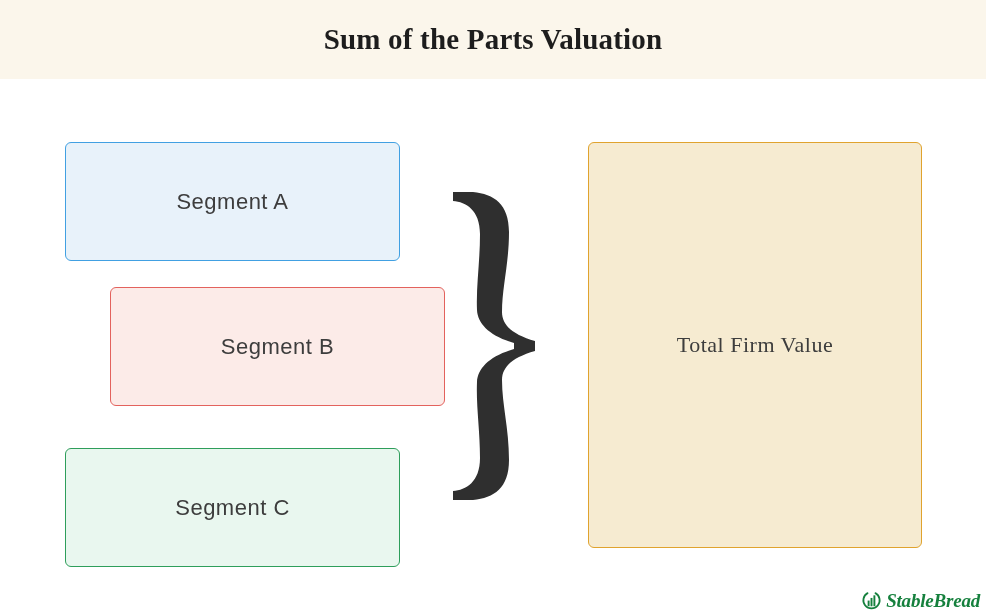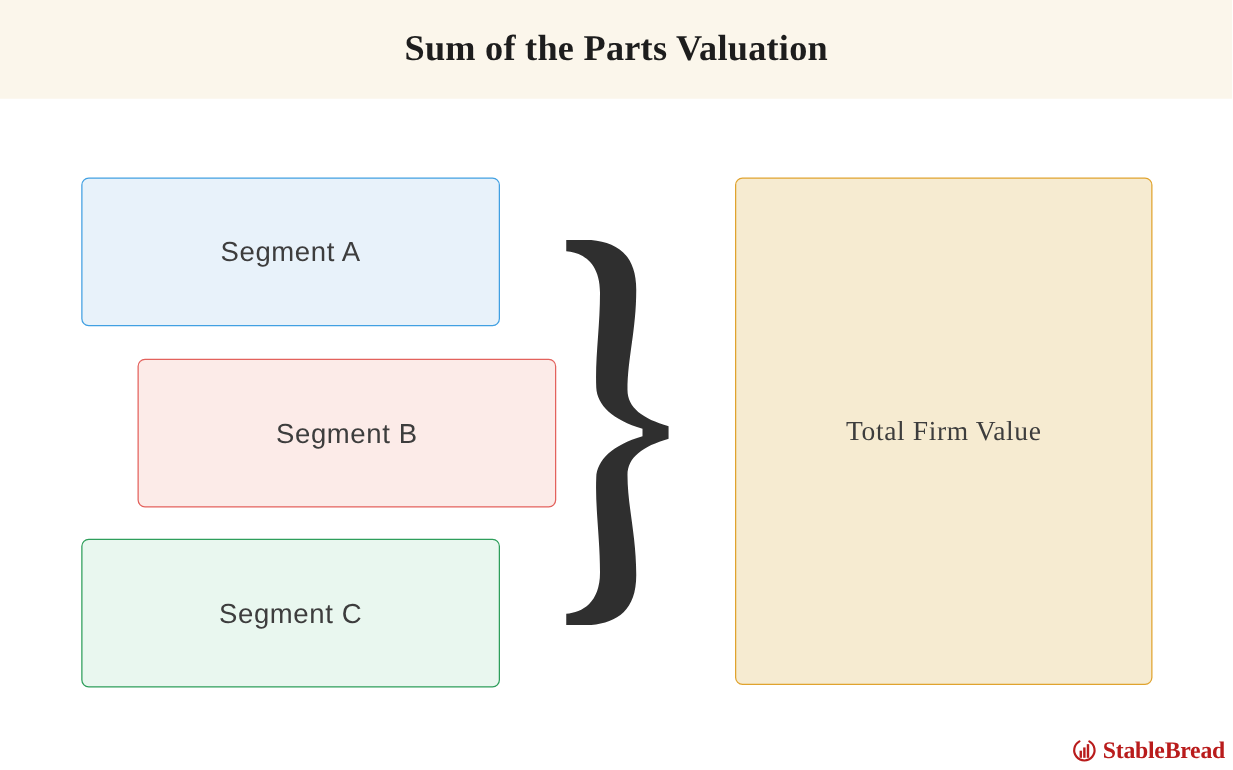--- a/index.html
+++ b/index.html
@@ -37,21 +37,21 @@
     justify-content: center;
   }
   .box .label {
     font-size: 22px;
     color: #3d3d3d;
     letter-spacing: 0.5px;
   }
   .seg { left: 65px; width: 335px; height: 119px; }
   .seg-0 { top: 142px; }
   .seg-1 { top: 287px; }
-  .seg-2 { top: 431px; }
+  .seg-2 { top: 448px; }
   .total-box { left: 588px; top: 142px; width: 334px; height: 406px; font-family: Liberation Serif, serif; }
   .brace {
     position: absolute;
     left: 452px; top: 192px;
     width: 83px; height: 308px;
   }
   .logo {
     position: absolute;
     right: 6px; top: 588px;
     height: 26px;
@@ -107,21 +107,21 @@
            L 62 151
            C 38 144 25.6 132 25 118
            C 24 94 28 70 28 42
            C 28 18 14 10 1 9 Z" fill="#2f2f2f"></path>
     </svg>
 
     <div class="box total-box" style="background: rgb(246, 235, 209); border-color: rgb(224, 163, 46);">
       <span class="label">Total Firm Value</span>
     </div>
 
-    <div class="logo" style="color: #b91c1c;">
+    <div class="logo" style="color: #15803d; font-style: italic;">
       <svg width="21" height="22" viewBox="0 0 24 24" aria-hidden="true">
         <path d="M 7.5 3 A 9.3 9.3 0 1 0 16.5 3" fill="none" stroke="currentColor" stroke-width="2" stroke-linecap="round"></path>
         <rect x="7.6" y="11.5" width="2.2" height="6.5" fill="currentColor"></rect>
         <rect x="10.9" y="8.5" width="2.2" height="9.5" fill="currentColor"></rect>
         <rect x="14.2" y="5.5" width="2.2" height="12.5" fill="currentColor"></rect>
       </svg>
       <span class="brand">StableBread</span>
     </div>
 
   </main>

